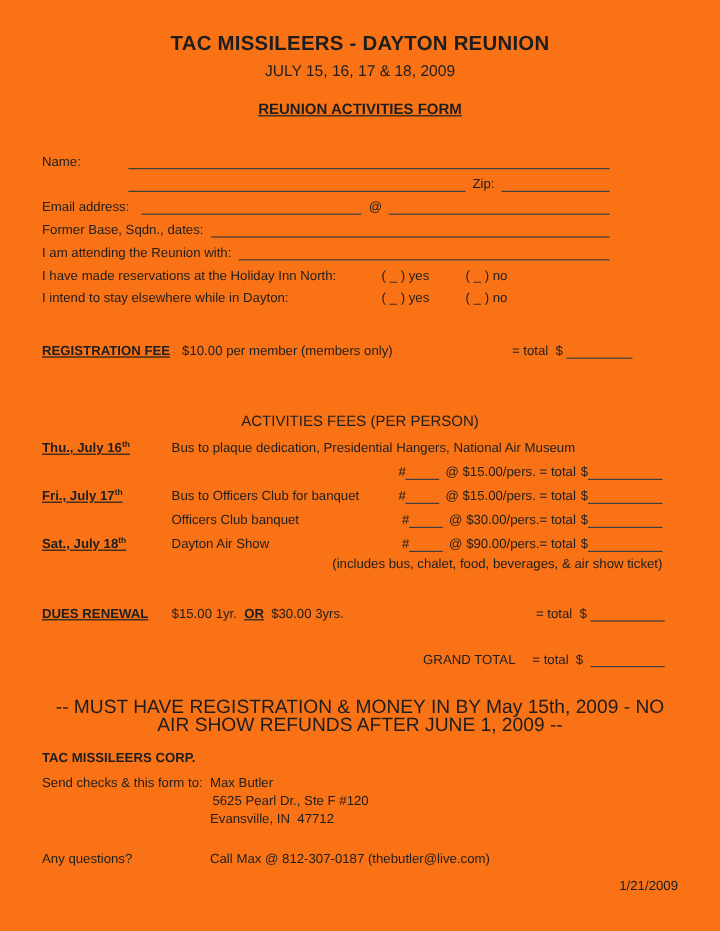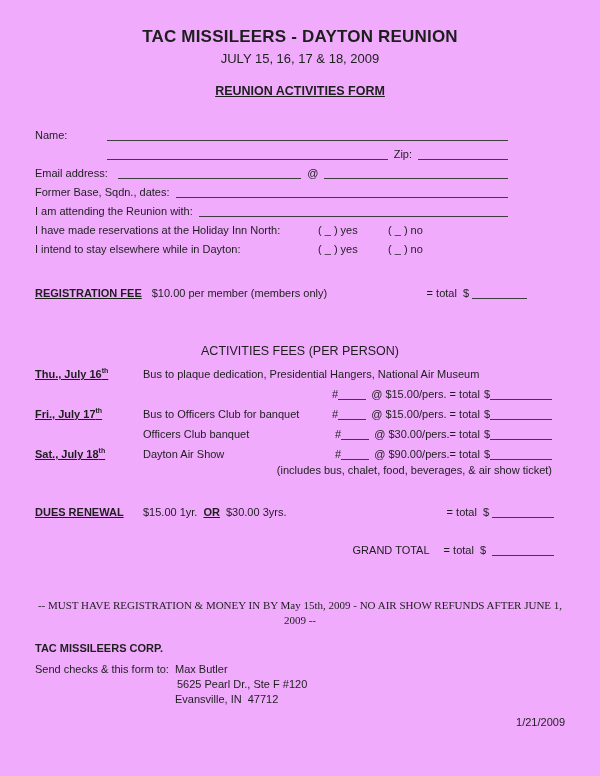--- a/index.html
+++ b/index.html
@@ -1,21 +1,21 @@
 <!DOCTYPE html>
 <html><head>
 <meta charset="utf-8">
 <style>
   html,body{margin:0;padding:0;background:#ffffff;}
   .page{
     position:relative;
     width:600px;height:776px;
     box-sizing:border-box;
     padding:26px 35px 0 35px;
-    background:#f0abfc;
+    background:#f97316;
     color:#1e1e1e;
     font-family:"Liberation Sans","DejaVu Sans",sans-serif;
     font-size:11px;
     overflow:hidden;
   }
   .center{text-align:center;}
   .title{font-size:17px;font-weight:bold;line-height:22px;letter-spacing:.2px;}
   .dates{font-size:13px;line-height:18px;margin-top:2px;}
   .form-title{font-size:12.5px;font-weight:bold;text-decoration:underline;line-height:17px;margin-top:15px;}
 
@@ -50,21 +50,21 @@
   .fee{display:flex;align-items:flex-end;margin-left:auto;white-space:nowrap;}
   .fee .rate{margin-left:5px;margin-right:4px;}
   .note-row{height:16px;display:flex;align-items:flex-end;justify-content:flex-end;}
   .note{margin-left:108px;}
 
   .dues{display:flex;align-items:flex-end;margin-top:22px;margin-right:11px;height:20px;white-space:nowrap;}
   .dues .opt{margin-right:6px;}
   .grand{display:flex;align-items:flex-end;justify-content:flex-end;margin-top:18px;margin-right:11px;height:20px;white-space:nowrap;}
   .grand .gt-label{margin-right:14px;}
 
-  .notice{margin-top:42px;font-size:11px;line-height:15px;font-family:Liberation Serif, serif;}
+  .notice{margin-top:26px;font-size:16px;line-height:15px;}
 
   .pay{margin-top:13px;}
   .payrow{display:flex;align-items:flex-start;line-height:15px;}
   .paylbl{width:140px;flex:0 0 140px;}
   .payval{white-space:pre-wrap;}
   .bold{font-weight:bold;}
   .addr{padding-left:2px;}
   .mt6{margin-top:6px;}
   .mt18{margin-top:18px;}
 
@@ -216,17 +216,21 @@
       <span class="payval">Max Butler</span>
     </div>
     <div class="payrow">
       <span class="paylbl"></span>
       <span class="payval addr">5625 Pearl Dr., Ste F #120</span>
     </div>
     <div class="payrow">
       <span class="paylbl"></span>
       <span class="payval">Evansville, IN  47712</span>
     </div>
+    <div class="payrow mt18">
+      <span class="paylbl">Any questions?</span>
+      <span class="payval">Call Max @ 812-307-0187 (thebutler@live.com)</span>
+    </div>
   </div>
 
   <div class="footer-date">1/21/2009</div>
 
 </div>
 
 </body></html>

